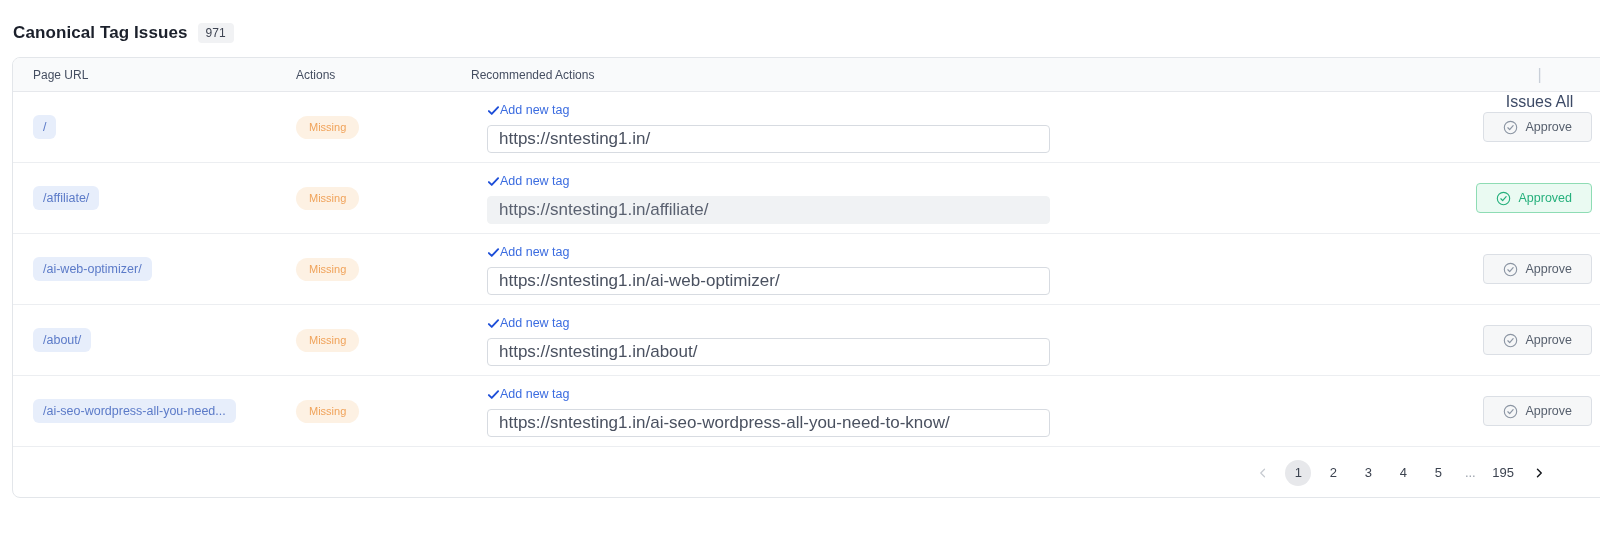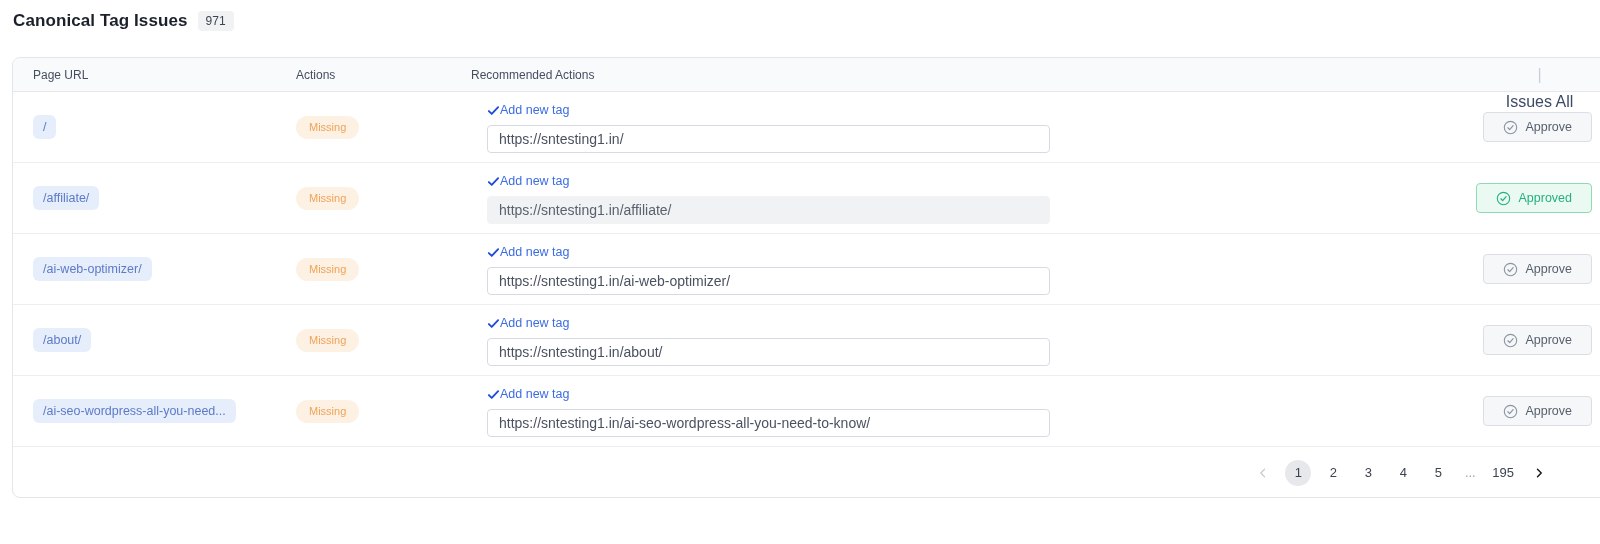--- a/index.html
+++ b/index.html
@@ -4,21 +4,21 @@
 <style>
   * { box-sizing: border-box; }
   html,body { margin:0; padding:0; }
   body {
     width:1600px; height:544px; background:#ffffff;
     font-family:"Liberation Sans", sans-serif; color:#1c2230;
     position:relative; overflow:hidden;
   }
 
   
-  .page-header { position:absolute; left:13px; top:11px; display:flex; align-items:center; gap:10px; }
+  .page-header { position:absolute; left:13px; top:23px; display:flex; align-items:center; gap:10px; }
   .page-title { font-size:17px; font-weight:700; color:#1b202b; letter-spacing:.1px; }
   .count-badge { background:#f1f2f4; color:#3e4452; font-size:12px; font-weight:400;
     padding:4px 8px; border-radius:4px; line-height:1; }
 
   
   .card { position:absolute; left:12px; top:57px; width:1597px; height:441px;
     border:1px solid #e3e6ea; border-radius:8px; background:#fff; overflow:hidden; }
 
   
   .table-header { display:flex; align-items:center; height:34px; background:#f9fafb;
@@ -38,21 +38,21 @@
   .url-chip { background:#e7eefb; color:#5b7ac8; font-size:12.5px; padding:6px 10px;
     border-radius:6px; line-height:1; white-space:nowrap; }
   .cell-issue { width:175px; display:flex; align-items:center; }
   .issue-chip { background:#fdf1e3; color:#f0a35a; font-size:11px; padding:6px 13px;
     border-radius:13px; line-height:1; }
   .cell-action { flex:1; padding:10px 0 0 16px; display:flex; flex-direction:column; }
   .action-label-row { display:flex; align-items:center; height:16px; }
   .check-icon { width:13px; height:13px; display:inline-flex; }
   .add-tag-label { color:#3b6ce0; font-size:12.5px; }
   .tag-input { margin-top:7px; width:563px; height:28px; border:1px solid #d7dbe1;
-    border-radius:4px; padding:0 11px; font-size:14px; color:#4a5160;
+    border-radius:4px; padding:0 11px; font-size:17px; color:#4a5160;
     font-family:"Liberation Sans", sans-serif; background:#fff; outline:none; }
   .tag-input.disabled { background:#f0f2f4; border-color:#f0f2f4; color:#5a6170; }
   .cell-button { display:flex; align-items:center; padding-right:16px; }
   .btn { display:flex; align-items:center; gap:7px; height:30px; padding:0 19px;
     border-radius:4px; font-size:12.5px; cursor:pointer;
     font-family:"Liberation Sans", sans-serif; }
   .btn-approve { background:#f6f7f8; border:1px solid #dbdfe5; color:#57606e; }
   .btn-approved { background:#eafaf2; border:1px solid #8edcb4; color:#25b07c; }
   .btn svg { display:block; }
 

